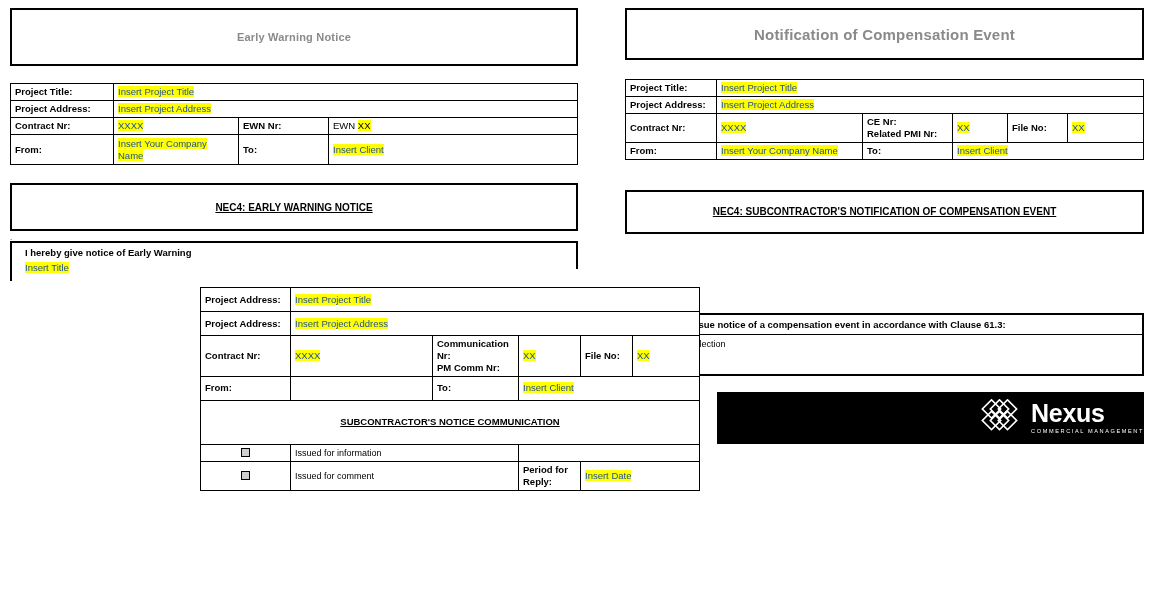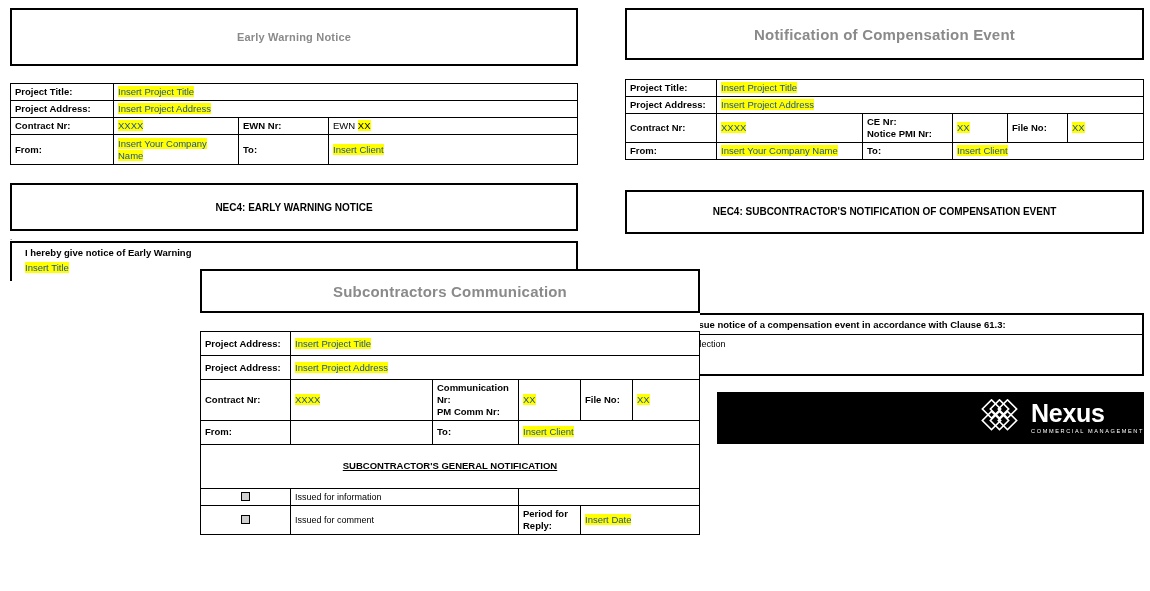--- a/index.html
+++ b/index.html
@@ -43,20 +43,21 @@
   .hlblue { background: #ffff00; color: #1f4e9c; }
 
   .noticebox {
     border: 2px solid #000;
     display: flex; align-items: center; justify-content: center;
     text-align: center;
   }
   .noticebox span {
     font-weight: bold;
     font-size: 10px;
+    text-decoration: underline;
     color: #000;
   }
 
   .bodybox { border: 2px solid #000; }
   .bodybox .inner { padding: 4px 6px; font-size: 9.5px; margin-left: 7px; }
   .bodybox .b { font-weight: bold; }
 
   .chk {
     display: inline-block;
     width: 9px; height: 9px;
@@ -170,21 +171,21 @@
       </tr>
       <tr>
         <td class="lbl">Project Address:</td>
         <td colspan="5"><span class="hlblue">Insert Project Address</span></td>
       </tr>
       <tr>
         <td class="lbl" style="height:25px">Contract Nr:</td>
         <td><span class="hlblue">XXXX</span></td>
         <td class="lbl">
           <div>CE Nr:</div>
-          <div>Notice PMI Nr:</div>
+          <div>Related PMI Nr:</div>
         </td>
         <td><span class="hlblue">XX</span></td>
         <td class="lbl">File No:</td>
         <td><span class="hlblue">XX</span></td>
       </tr>
       <tr>
         <td class="lbl">From:</td>
         <td><span class="hlblue">Insert Your Company Name</span></td>
         <td class="lbl">To:</td>
         <td colspan="3"><span class="hlblue">Insert Client</span></td>
@@ -225,23 +226,20 @@
       </svg>
     </span>
     <span class="ltxt">
       <div class="l1">Nexus</div>
       <div class="l2">COMMERCIAL MANAGEMENT</div>
     </span>
   </div>
 
   <div class="doc" style="left:200px; top:269px; width:500px; background:#ffffff;">
 
-    <div class="titlebox" style="height:44px; border-bottom:2px solid #000;">
-      <span style="font-size:15px;">Subcontractors Communication</span>
-    </div>
 
     <table class="grid" style="margin-top:18px;">
       <colgroup>
           <col style="width:90px">
           <col style="width:142px">
           <col style="width:86px">
           <col style="width:62px">
           <col style="width:52px">
           <col>
         </colgroup>
@@ -266,21 +264,21 @@
         <td><span class="hlblue">XX</span></td>
       </tr>
       <tr>
         <td class="lbl" style="height:24px">From:</td>
         <td><span class="hlblue"></span></td>
         <td class="lbl">To:</td>
         <td colspan="3"><span class="hlblue">Insert Client</span></td>
       </tr>
       <tr>
         <td colspan="6" style="height:44px; text-align:center;">
-          <span style="font-weight:bold; text-decoration:underline; font-size:9.5px;">SUBCONTRACTOR'S GENERAL NOTIFICATION</span>
+          <span style="font-weight:bold; text-decoration:underline; font-size:9.5px;">SUBCONTRACTOR'S NOTICE COMMUNICATION</span>
         </td>
       </tr>
       <tr>
         <td style="text-align:center;"><span class="chk"></span></td>
         <td colspan="2"><span class="small">Issued for information</span></td>
         <td colspan="3"></td>
       </tr>
       <tr>
         <td style="text-align:center;"><span class="chk"></span></td>
         <td colspan="2"><span class="small">Issued for comment</span></td>

